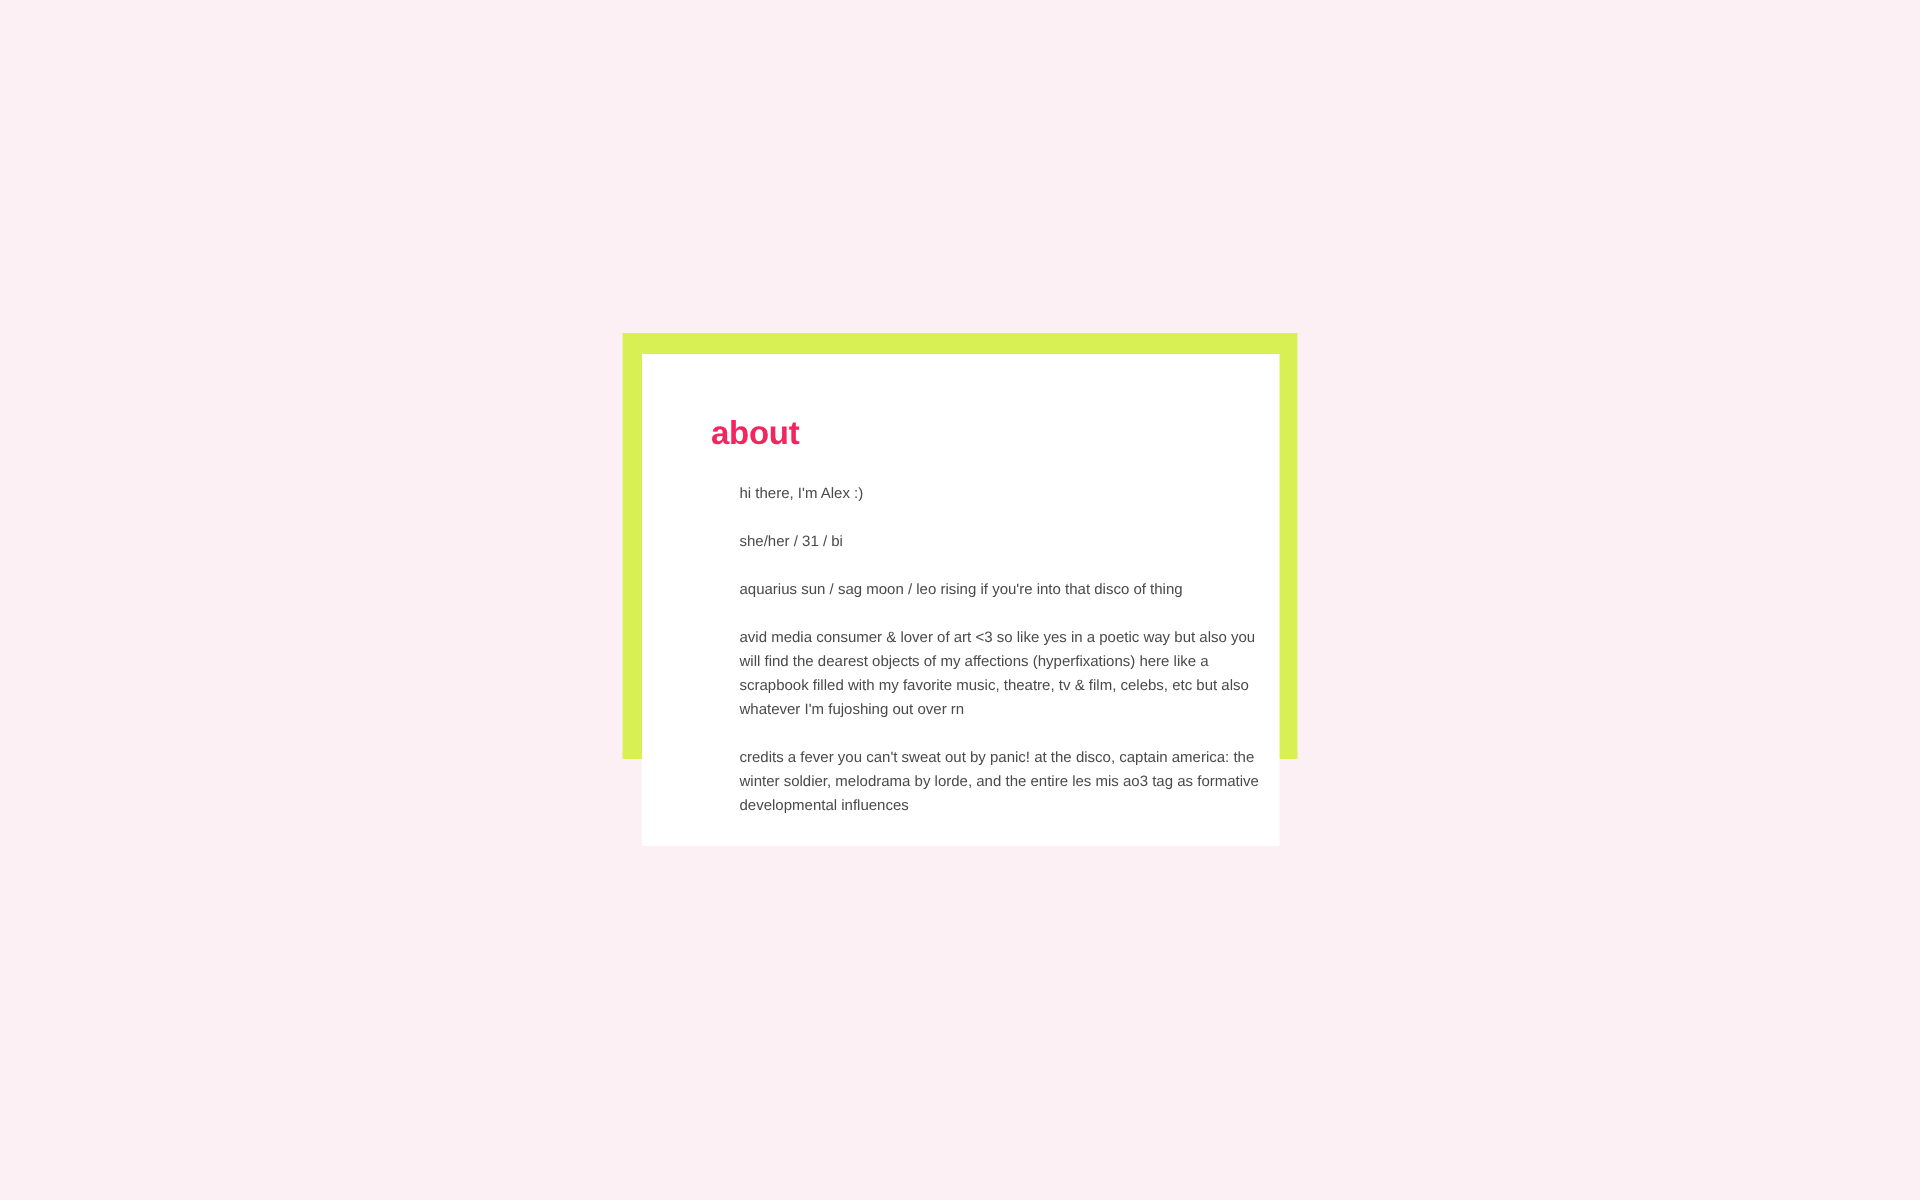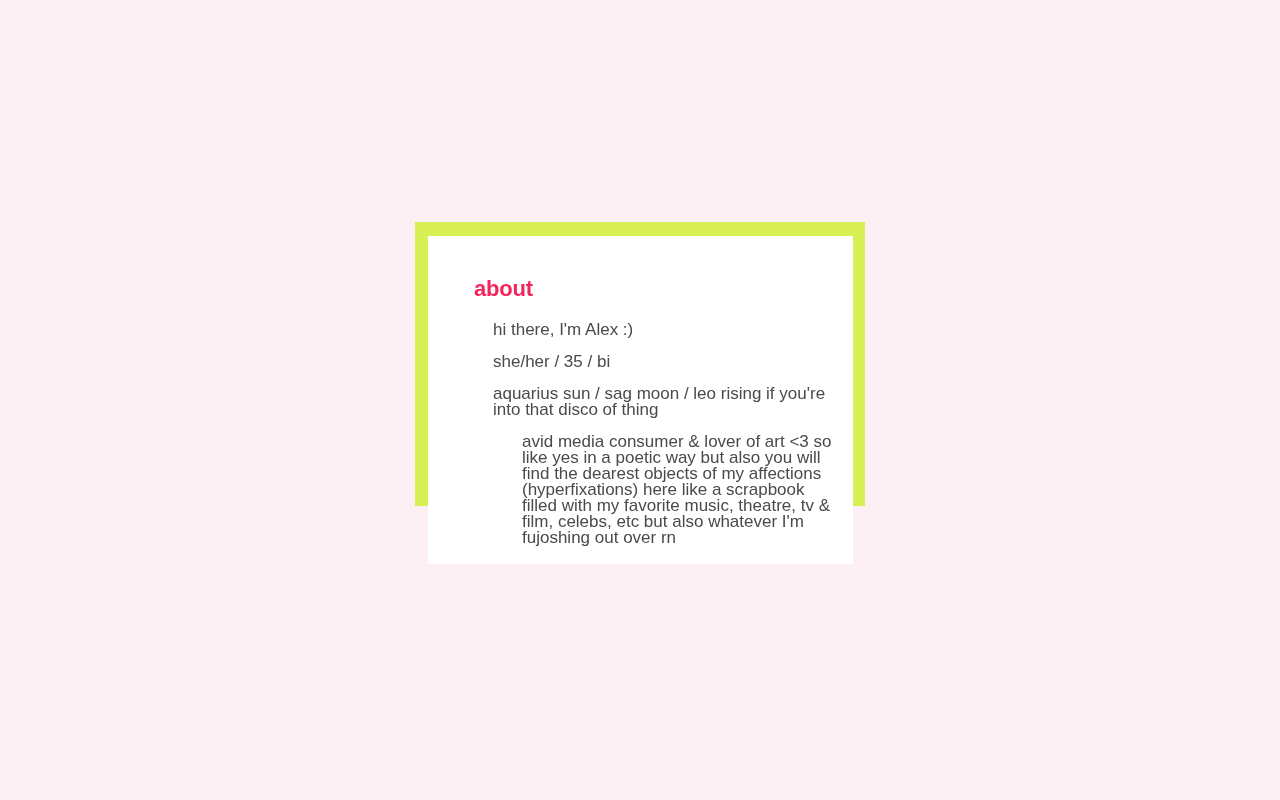--- a/index.html
+++ b/index.html
@@ -43,45 +43,45 @@
     width: 370px;
   }
   .title {
     font-size: 22px;
     font-weight: bold;
     color: #f4255e;
     margin: 0 0 20px 0;
     letter-spacing: -0.2px;
   }
   .para {
-    font-size: 17px;
+    font-size: 10px;
     line-height: 16px;
     color: #4a4a4a;
     margin: 0 0 16px 0;
     padding-left: 19px;
   }
   .para.block {
     margin-bottom: 16px;
-    margin-left: 29px;
   }
   .credit {
     margin-top: 20px;
     font-size: 11.5px;
     color: #f7a7bf;
     padding-left: 1px;
   }
 </style>
 </head>
 <body>
 
 <div class="page">
   <div class="card-frame">
     <div class="card-inner">
       <div class="content">
         <h1 class="title">about</h1>
         <p class="para">hi there, I'm Alex :)</p>
-        <p class="para">she/her / 35 / bi</p>
+        <p class="para">she/her / 31 / bi</p>
         <p class="para">aquarius sun / sag moon / leo rising if you're into that disco of thing</p>
         <p class="para block">avid media consumer &amp; lover of art &lt;3 so like yes in a poetic way but also you will find the dearest objects of my affections (hyperfixations) here like a scrapbook filled with my favorite music, theatre, tv &amp; film, celebs, etc but also whatever I'm fujoshing out over rn</p>
+        <p class="para block">credits a fever you can't sweat out by panic! at the disco, captain america: the winter soldier, melodrama by lorde, and the entire les mis ao3 tag as formative developmental influences</p>
       </div>
     </div>
   </div>
 </div>
 
 </body></html>

